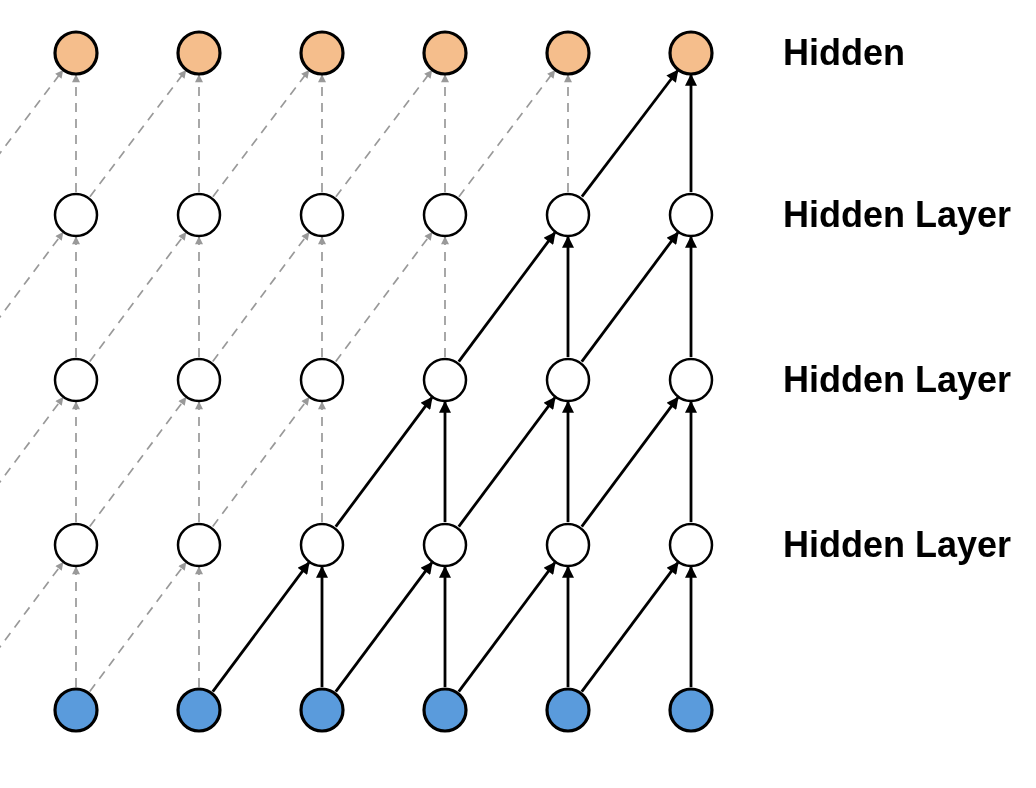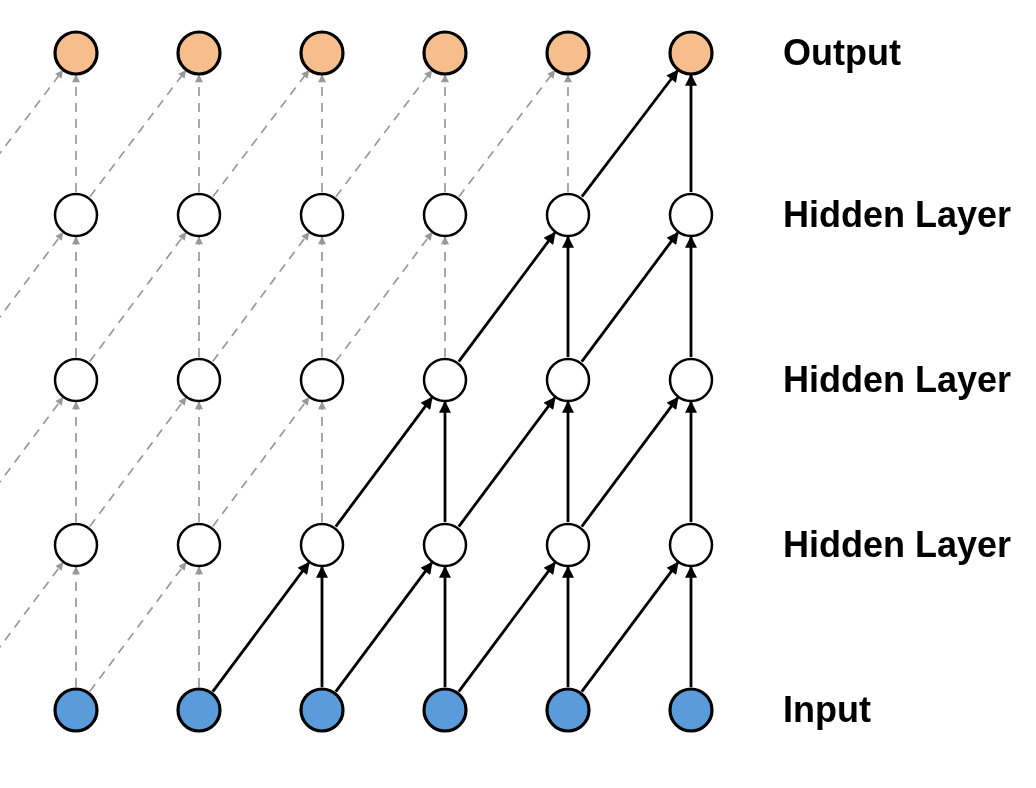--- a/index.html
+++ b/index.html
@@ -116,18 +116,17 @@
       <circle cx="568" cy="545" r="21" fill="#FFFFFF" stroke="#000000" stroke-width="2.5"></circle>
       <circle cx="691" cy="545" r="21" fill="#FFFFFF" stroke="#000000" stroke-width="2.5"></circle>
       <circle cx="76" cy="710" r="21" fill="#5A9BDC" stroke="#000000" stroke-width="3.2"></circle>
       <circle cx="199" cy="710" r="21" fill="#5A9BDC" stroke="#000000" stroke-width="3.2"></circle>
       <circle cx="322" cy="710" r="21" fill="#5A9BDC" stroke="#000000" stroke-width="3.2"></circle>
       <circle cx="445" cy="710" r="21" fill="#5A9BDC" stroke="#000000" stroke-width="3.2"></circle>
       <circle cx="568" cy="710" r="21" fill="#5A9BDC" stroke="#000000" stroke-width="3.2"></circle>
       <circle cx="691" cy="710" r="21" fill="#5A9BDC" stroke="#000000" stroke-width="3.2"></circle>
     </svg>
 
-  <div class="row-label" style="left: 783px; top: 31px; color: rgb(0, 0, 0);">Output</div>
+  <div class="row-label" style="left: 783px; top: 31px; color: rgb(0, 0, 0);">Hidden</div>
   <div class="row-label" style="left: 783px; top: 193px; color: rgb(0, 0, 0);">Hidden Layer</div>
   <div class="row-label" style="left: 783px; top: 358px; color: rgb(0, 0, 0);">Hidden Layer</div>
   <div class="row-label" style="left: 783px; top: 523px; color: rgb(0, 0, 0);">Hidden Layer</div>
-  <div class="row-label" style="left: 783px; top: 688px; color: rgb(0, 0, 0);">Input</div>
 </div>
 
 </body></html>

